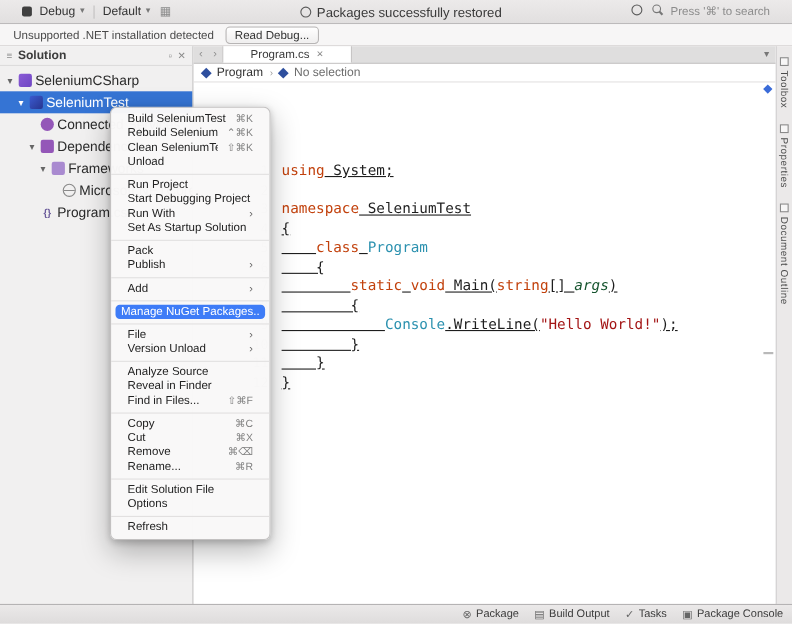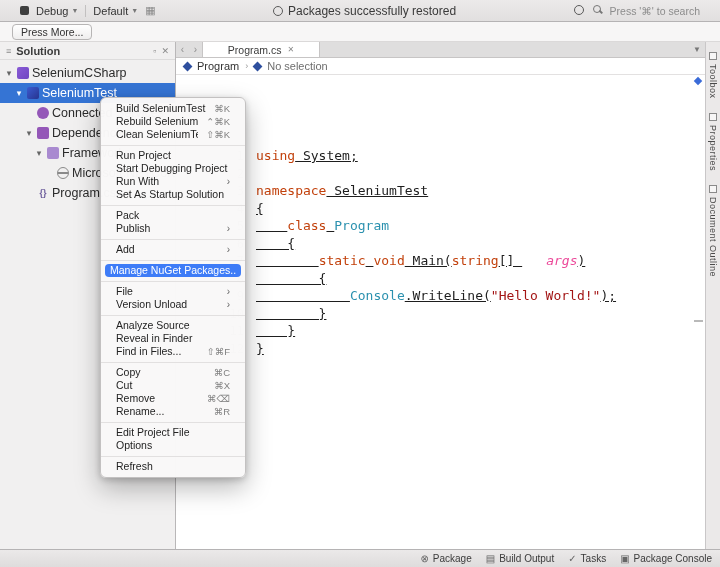--- a/index.html
+++ b/index.html
@@ -76,21 +76,21 @@
   .crumb-sep { color:#999; font-size:9px; }
   .crumb-muted { color:#6e6e6e; }
   .code { flex:1; position:relative; font-family:"DejaVu Sans Mono", monospace;
     font-size:13px; line-height:17.5px; padding-top:2px; white-space:pre; overflow:hidden; }
   .code-line { height:17.5px; }
   .ln { display:inline-block; width:68px; text-align:right; color:#9a9a9a;
     font-size:12px; margin-right:12px; }
   .tok-kw { color:#c2410c; }
   .tok-ty { color:#2b91af; }
   .tok-st { color:#a31515; }
-  .tok-pm { color:#ec4899; font-style:italic;margin-left:24px; }
+  .tok-pm { color:#14532d; font-style:italic; }
   .tok-pl { color:#1e1e1e;text-decoration:underline; }
   .scroll-diamond { position:absolute; right:4px; top:3px; width:6px; height:6px;
     background:#3a6bd8; transform:rotate(45deg); }
   .scroll-tick { position:absolute; right:2px; top:245px; width:9px; height:2px; background:#b9b9b9; }
 
   
   .rightstrip { width:15px; background:#ebe9e9; border-left:1px solid #c9c7c8;
     display:flex; flex-direction:column; align-items:center; gap:14px; padding-top:10px; }
   .vtab { display:flex; flex-direction:column; align-items:center; gap:4px; }
   .vtab-icon { width:8px; height:8px; border:1px solid #8a8a8a; background:#f7f6f6; }
@@ -139,21 +139,22 @@
   <span class="tb-right">
     <span class="ring"></span>
     <span class="mag"></span>
     <span class="dd">
       <span class="search-text">Press '⌘' to search</span>
     </span>
   </span>
 </div>
 
 <div class="notifbar">
-  <button class="notif-btn">Press More...</button>
+  <span>Unsupported .NET installation detected</span>
+  <button class="notif-btn">Read Debug...</button>
 </div>
 
 <div class="main">
 
   <div class="sidebar">
     <div class="sb-header">
       <span class="sb-hicon">≡</span>
       <span>Solution</span>
       <span class="spacer"></span>
       <span class="sb-hicon">▫</span>
@@ -263,20 +264,23 @@
       <span class="mr">⌘K</span>
     </div>
     <div class="menu-item">
       <span class="ml">Rebuild SeleniumTest</span>
       <span class="mr">⌃⌘K</span>
     </div>
     <div class="menu-item">
       <span class="ml">Clean SeleniumTest</span>
       <span class="mr">⇧⌘K</span>
     </div>
+    <div class="menu-item">
+      <span class="ml">Unload</span>
+    </div>
     <div class="menu-sep"></div>
     <div class="menu-item">
       <span class="ml">Run Project</span>
     </div>
     <div class="menu-item">
       <span class="ml">Start Debugging Project</span>
     </div>
     <div class="menu-item">
       <span class="ml">Run With</span>
       <span class="sub">›</span>
@@ -333,21 +337,21 @@
     <div class="menu-item">
       <span class="ml">Remove</span>
       <span class="mr">⌘⌫</span>
     </div>
     <div class="menu-item">
       <span class="ml">Rename...</span>
       <span class="mr">⌘R</span>
     </div>
     <div class="menu-sep"></div>
     <div class="menu-item">
-      <span class="ml">Edit Project File</span>
+      <span class="ml">Edit Solution File</span>
     </div>
     <div class="menu-item">
       <span class="ml">Options</span>
     </div>
     <div class="menu-sep"></div>
     <div class="menu-item">
       <span class="ml">Refresh</span>
     </div>
   </div>
 

